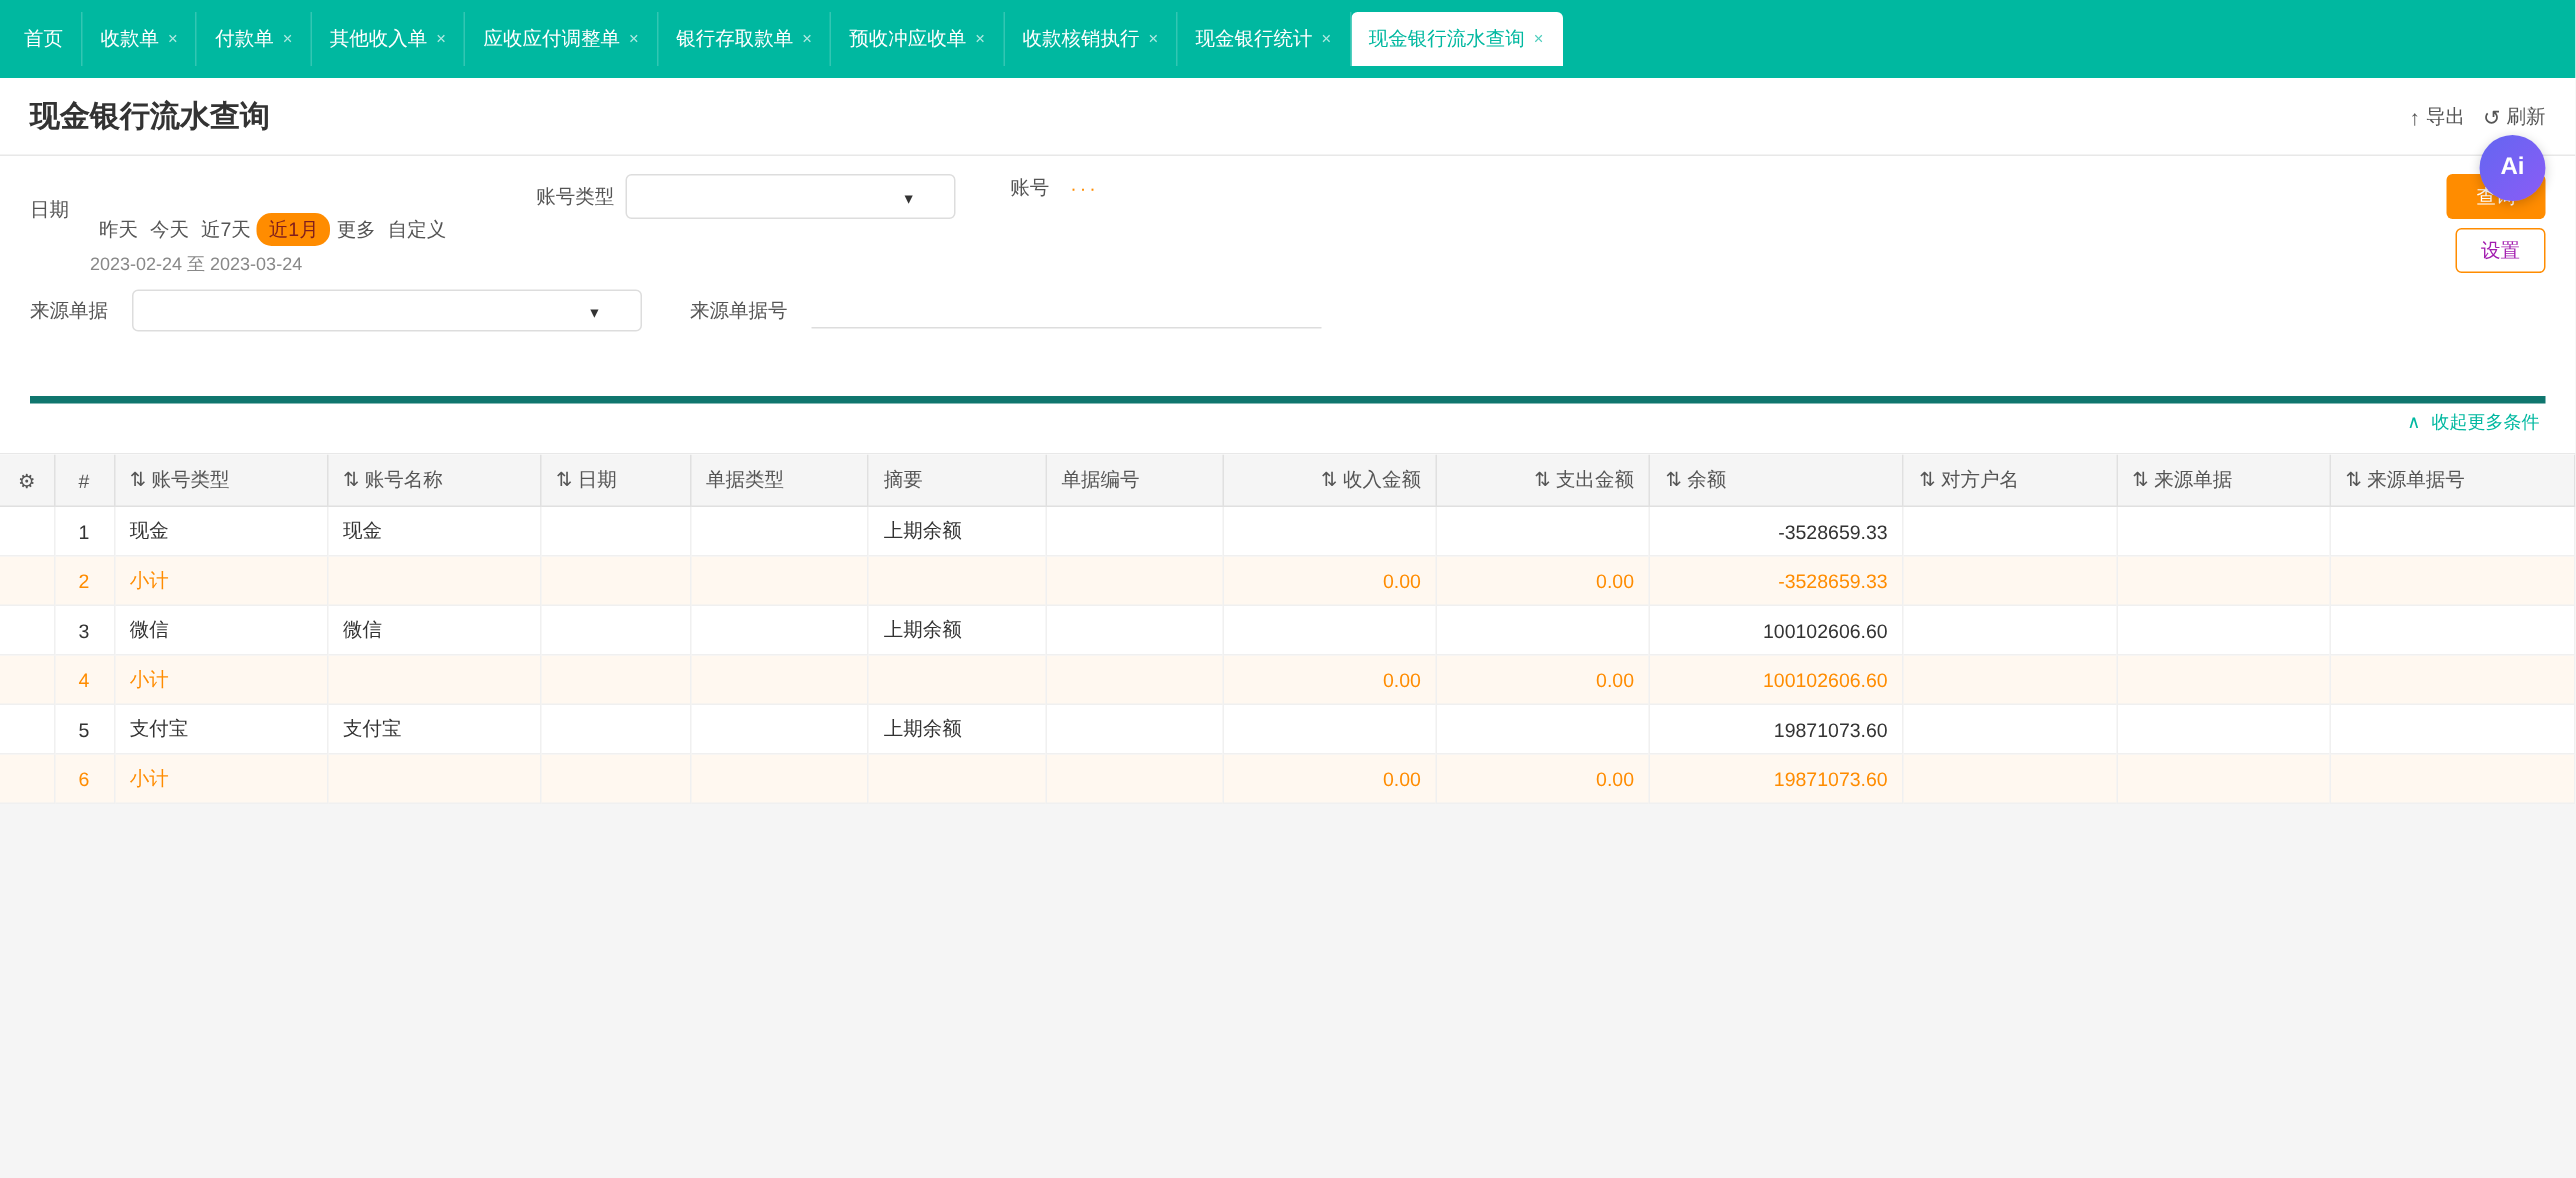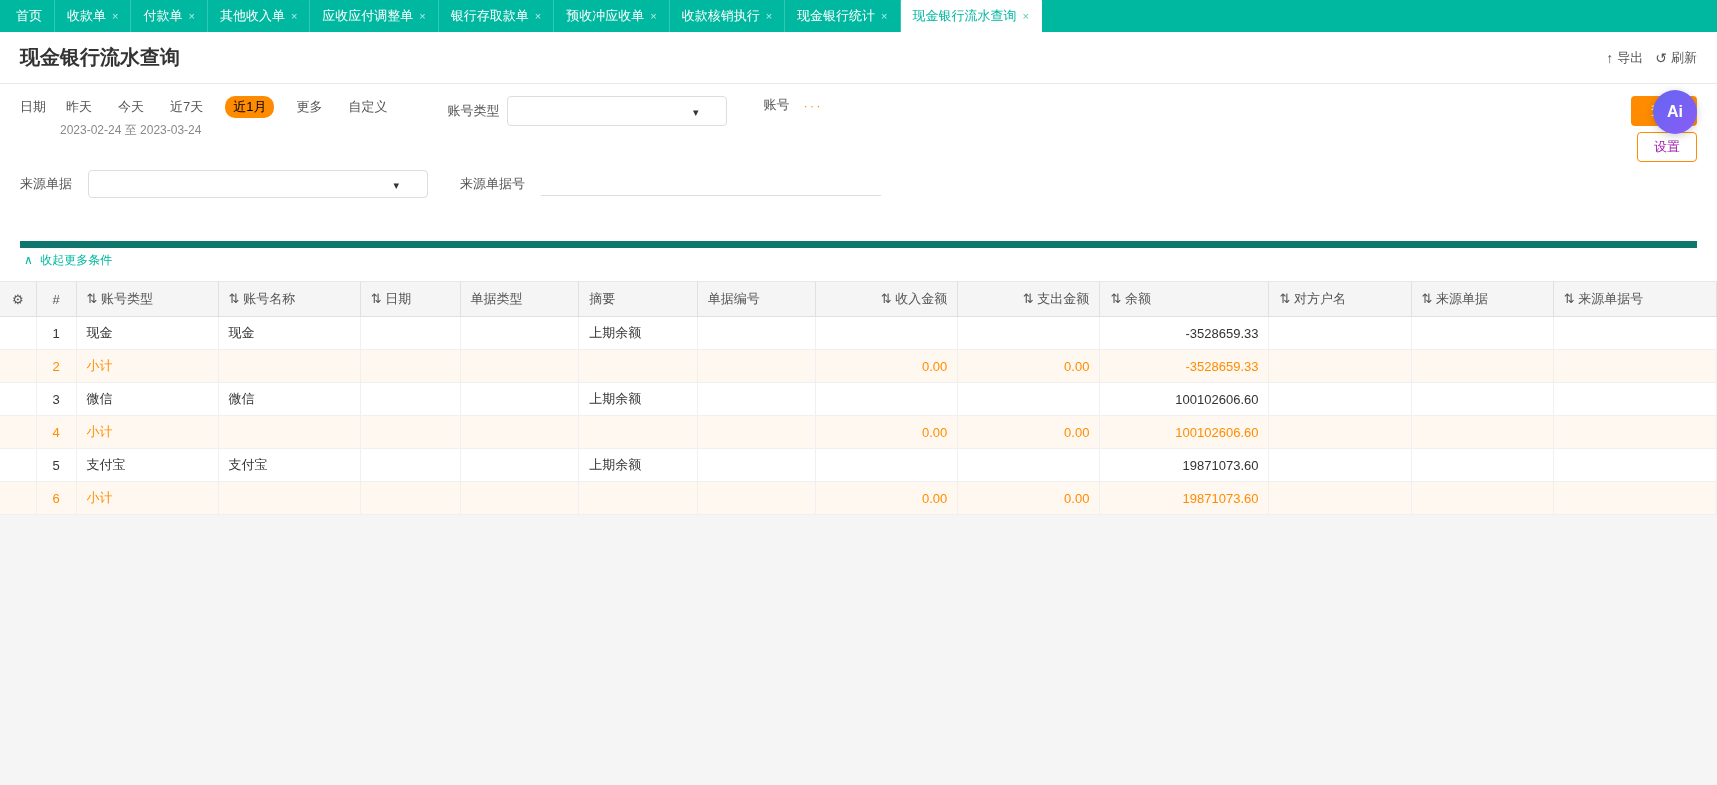--- a/index.html
+++ b/index.html
@@ -3,21 +3,21 @@
   <meta charset="utf-8">
   <style>
     * { box-sizing: border-box; margin: 0; padding: 0; }
     body { font-family: "Microsoft YaHei", Arial, sans-serif; font-size: 13px; background: #f5f5f5; }
 
     
     .top-nav {
       background: #00b8a0;
       display: flex;
       align-items: center;
-      height: 32px;
+      height: 52px;
       padding: 0 4px;
       overflow: hidden;
     }
     .nav-item {
       color: #fff;
       padding: 0 12px;
       height: 36px;
       display: flex;
       align-items: center;
       cursor: pointer;
@@ -74,31 +74,32 @@
       border-bottom: 1px solid #e8e8e8;
     }
     .filter-label {
       color: #555;
       font-size: 13px;
       white-space: nowrap;
       min-width: 36px;
     }
     .date-options {
       display: flex;
-      gap: 18px;
+      gap: 0;
+      margin-top: 26px;
     }
     .date-option {
       color: #555;
       cursor: pointer;
       padding: 2px 4px;
       font-size: 13px;
     }
     .date-option.active {
       background: #ff8c00;
-      color: #000000;
+      color: #7f1d1d;
       border-radius: 10px;
       padding: 2px 8px;
     }
     .date-range {
       color: #888;
       font-size: 12px;
       margin-left: 4px;
     }
     .filter-select {
       border: 1px solid #ddd;
@@ -142,26 +143,26 @@
     .settings-btn {
       background: #fff;
       color: #a21caf;
       border: 1px solid #ff8c00;
       border-radius: 4px;
       padding: 5px 16px;
       cursor: pointer;
       font-size: 13px;
     }
     .collapse-bar {
-      text-align: left;
+      text-align: right;
       color: #00b8a0;
       cursor: pointer;
       font-size: 12px;
       padding: 4px;
-      border-top: 7px solid #0f766e;
+      border-top: 5px solid #0f766e;
       margin-top: 43px;
     }
 
     
     .table-area {
       background: #fff;
       margin: 0;
       overflow: auto;
     }
     table {

